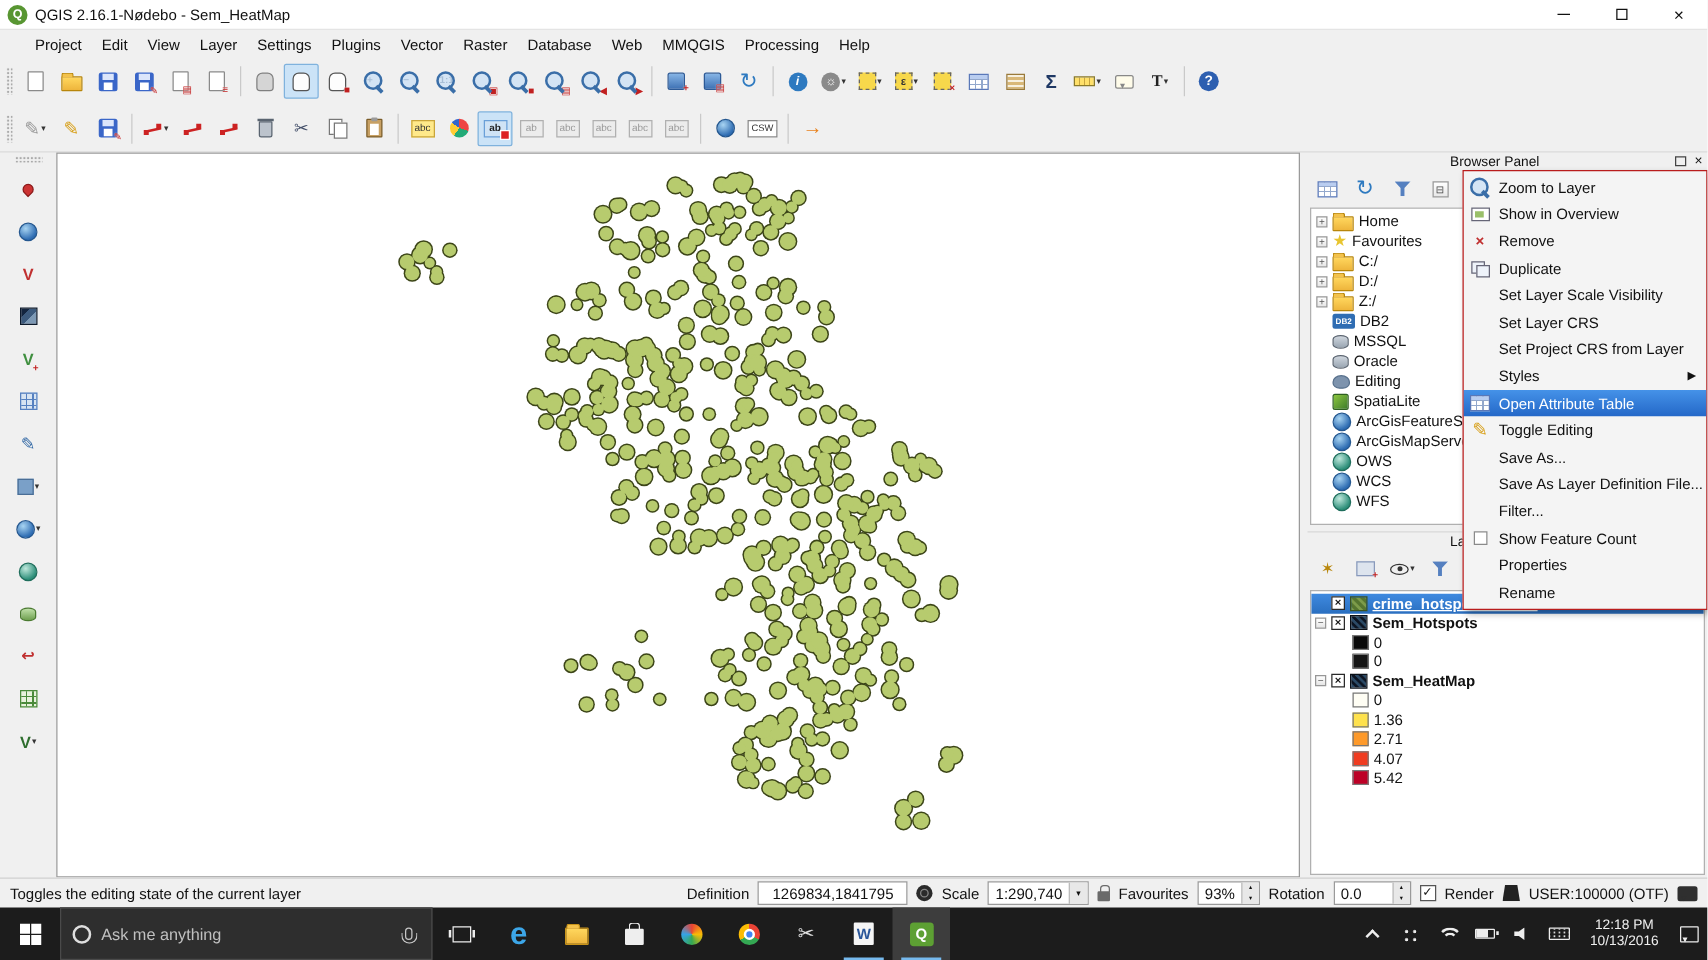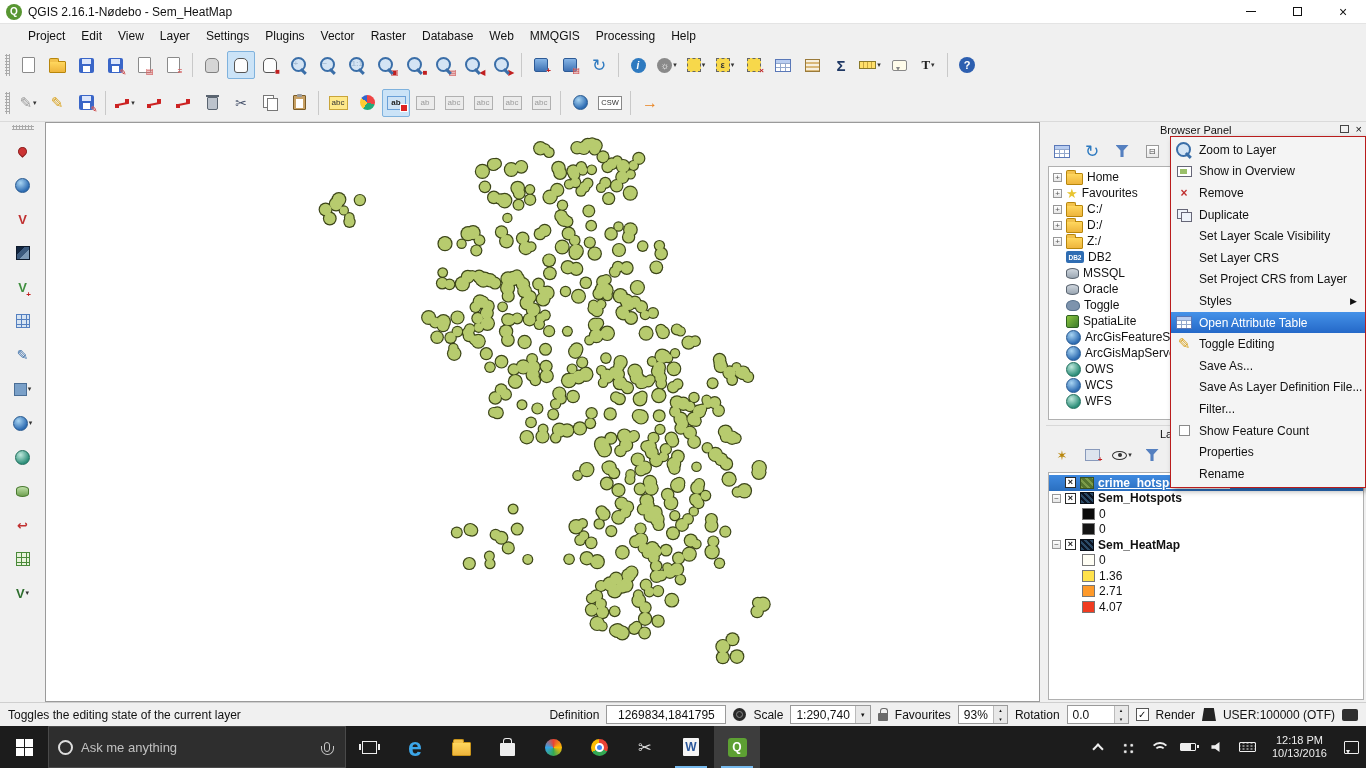--- a/index.html
+++ b/index.html
@@ -1560,21 +1560,21 @@
             <span class="tlabel">MSSQL</span>
           </div>
           <div class="trow">
             <span class="expsp"></span>
             <span class="ic k-db"></span>
             <span class="tlabel">Oracle</span>
           </div>
           <div class="trow">
             <span class="expsp"></span>
             <span class="ic k-postgis"></span>
-            <span class="tlabel">Toggle</span>
+            <span class="tlabel">Editing</span>
           </div>
           <div class="trow">
             <span class="expsp"></span>
             <span class="ic k-spatialite"></span>
             <span class="tlabel">SpatiaLite</span>
           </div>
           <div class="trow">
             <span class="expsp"></span>
             <span class="ic k-globe"></span>
             <span class="tlabel">ArcGisFeatureSe...</span>
@@ -1671,20 +1671,25 @@
           </div>
           <div class="lrow">
             <span class="child-ind"></span>
             <span class="csw" style="background: rgb(254, 153, 41);"></span>
             <span class="clabel">2.71</span>
           </div>
           <div class="lrow">
             <span class="child-ind"></span>
             <span class="csw" style="background: rgb(240, 59, 32);"></span>
             <span class="clabel">4.07</span>
+          </div>
+          <div class="lrow">
+            <span class="child-ind"></span>
+            <span class="csw" style="background: rgb(189, 0, 38);"></span>
+            <span class="clabel">5.42</span>
           </div>
         </div>
     </div>
   </div>
 </div>
 
 <div class="statusbar">
   <span>Toggles the editing state of the current layer</span>
   <span style="margin-left:auto">Definition</span>
   <span class="sb-input coord">1269834,1841795</span>

